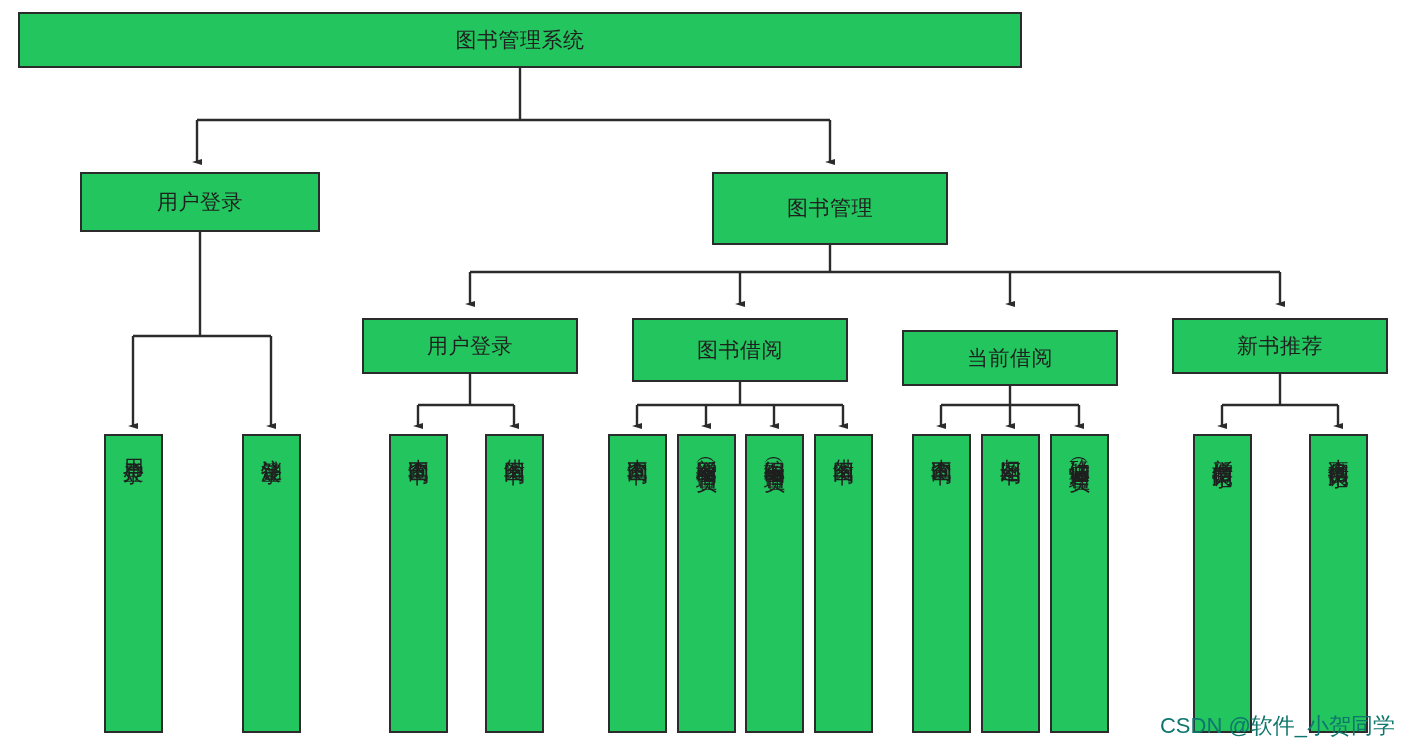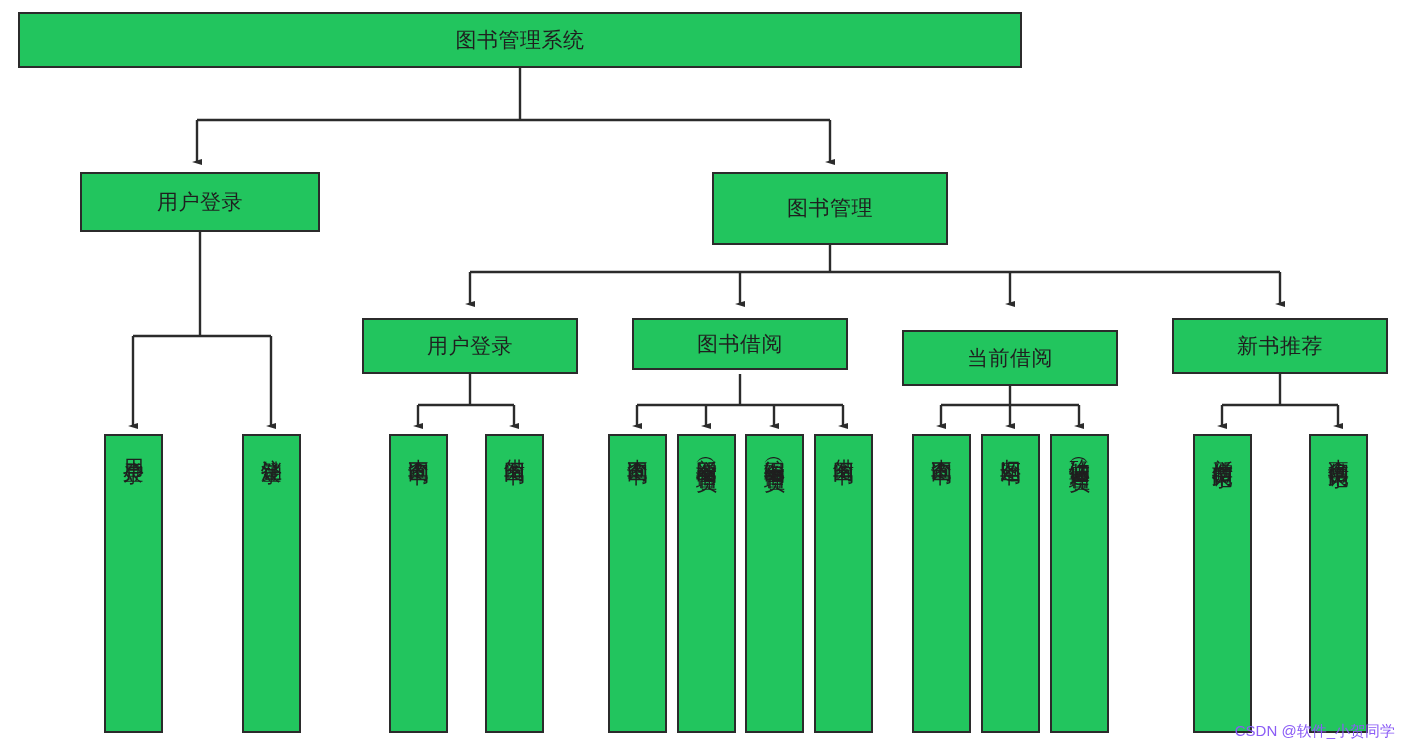--- a/index.html
+++ b/index.html
@@ -61,22 +61,22 @@
   }
   .node.root .node-label,
   .node.level2 .node-label,
   .node.level3 .node-label {
     font-size: 21px;
   }
   .watermark {
     position: absolute;
     right: 10px;
     bottom: 6px;
-    font-size: 15px;
-    color: #8b5cf6;
+    font-size: 22px;
+    color: #0f766e;
     z-index: 5;
     white-space: nowrap;
     font-family: "Liberation Sans", "DejaVu Sans", sans-serif;
   }
 </style>
 </head>
 <body>
 
 <div id="diagram-canvas">
 
@@ -137,21 +137,21 @@
   <div class="node level2" style="left:80px; top:172px; width:240px; height:60px;">
     <span class="node-label">用户登录</span>
   </div>
   <div class="node level2" style="left:712px; top:172px; width:236px; height:73px;">
     <span class="node-label">图书管理</span>
   </div>
 
   <div class="node level3" style="left:362px; top:318px; width:216px; height:56px;">
     <span class="node-label">用户登录</span>
   </div>
-  <div class="node level3" style="left:632px; top:318px; width:216px; height:52px;">
+  <div class="node level3" style="left:632px; top:318px; width:216px; height:64px;">
     <span class="node-label">图书借阅</span>
   </div>
   <div class="node level3" style="left:902px; top:318px; width:216px; height:56px;margin-top:12px;">
     <span class="node-label">当前借阅</span>
   </div>
   <div class="node level3" style="left:1172px; top:318px; width:216px; height:56px;">
     <span class="node-label">新书推荐</span>
   </div>
 
   <div class="node leaf" style="left:104px; top:434px; width:59px; height:299px;">

